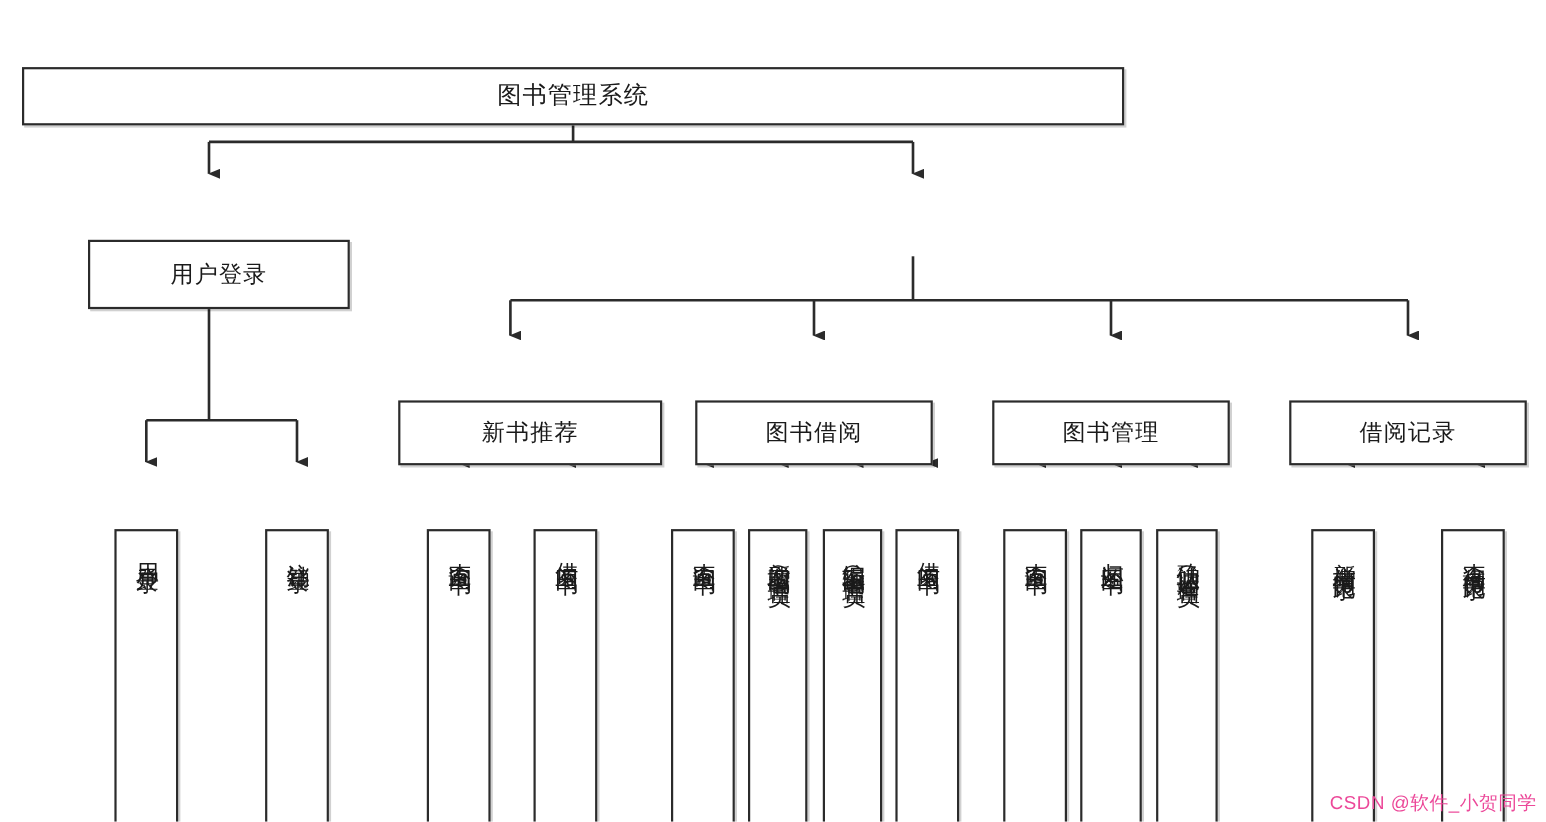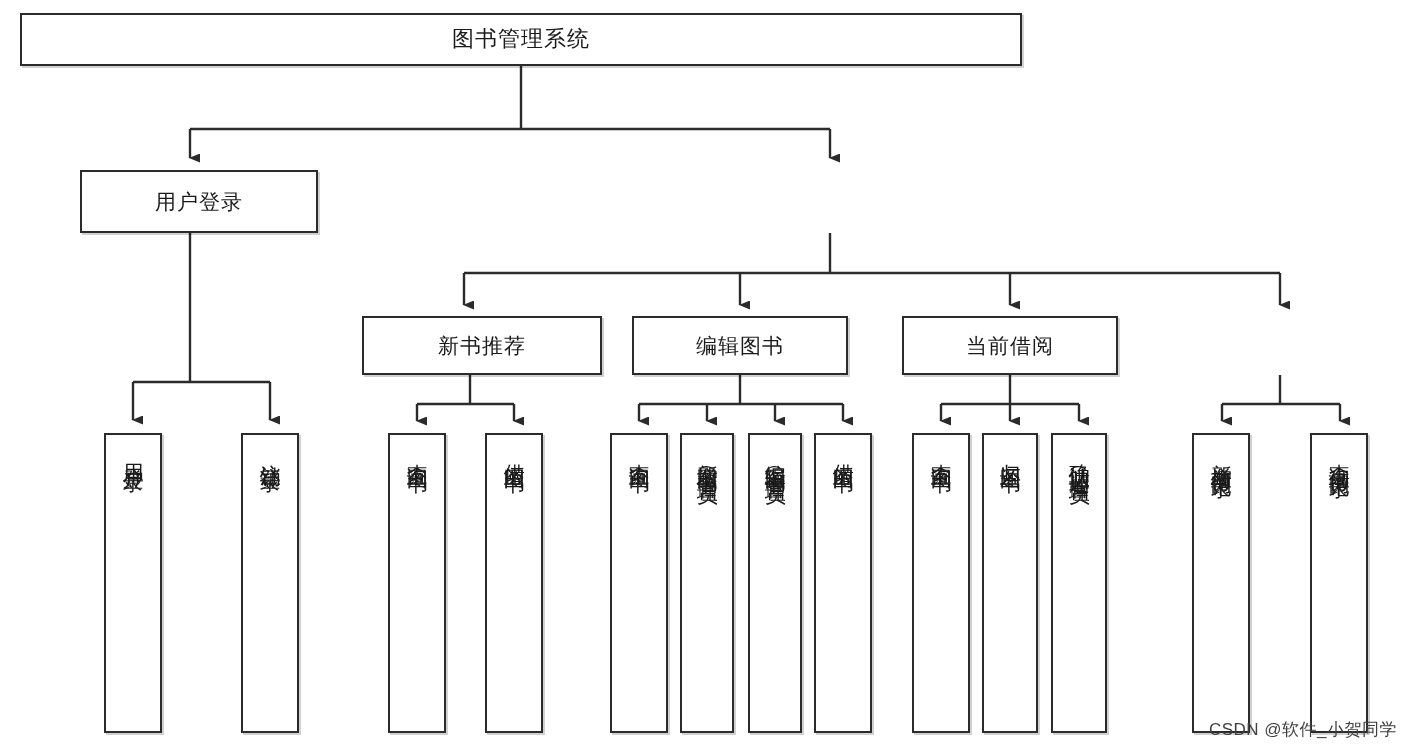--- a/index.html
+++ b/index.html
@@ -29,20 +29,21 @@
     position: absolute;
     box-sizing: border-box;
     border: 2px solid #2b2b2b;
     background: #ffffff;
     box-shadow: 2px 2px 0 rgba(0,0,0,0.18);
     display: flex;
     align-items: center;
     justify-content: center;
     color: #1a1a1a;
     font-family: "Liberation Sans", "DejaVu Sans", sans-serif;
+    margin-top: 48px;
   }
   .node.horiz {
     font-size: 21px;
     letter-spacing: 1px;
     line-height: 1.2;
   }
   .node.vert {
     writing-mode: vertical-rl;
     text-orientation: upright;
     font-size: 21px;
@@ -62,21 +63,21 @@
   
   .node.root {
     font-size: 22px;
   }
   
   #watermark {
     position: absolute;
     right: 8px;
     bottom: 6px;
     font-size: 17px;
-    color: #404040;
+    color: #ec4899;
     font-family: "Liberation Sans", "DejaVu Sans", sans-serif;
     letter-spacing: 0.5px;
     white-space: nowrap;
     user-select: none;
   }
 </style>
 </head>
 <body>
 
 <div id="canvas">
@@ -140,27 +141,30 @@
   <div class="node horiz" style="left:80px; top:170px; width:238px; height:63px;">
     <span class="node-label">用户登录</span>
   </div>
 
 
   <div class="node horiz" style="left:362px; top:316px; width:240px; height:59px;">
     <span class="node-label">新书推荐</span>
   </div>
 
   <div class="node horiz" style="left:632px; top:316px; width:216px; height:59px;">
-    <span class="node-label">编辑图书</span>
+    <span class="node-label">图书借阅</span>
   </div>
 
   <div class="node horiz" style="left:902px; top:316px; width:216px; height:59px;">
-    <span class="node-label">当前借阅</span>
-  </div>
-
+    <span class="node-label">图书管理</span>
+  </div>
+
+  <div class="node horiz" style="left:1172px; top:316px; width:216px; height:59px;">
+    <span class="node-label">借阅记录</span>
+  </div>
 
   <div class="node vert" style="left:104px; top:433px; width:58px; height:300px;">
     <span class="node-label">用户登录</span>
   </div>
 
   <div class="node vert" style="left:241px; top:433px; width:58px; height:300px;">
     <span class="node-label">注销登录</span>
   </div>
 
   <div class="node vert" style="left:388px; top:433px; width:58px; height:300px;">

